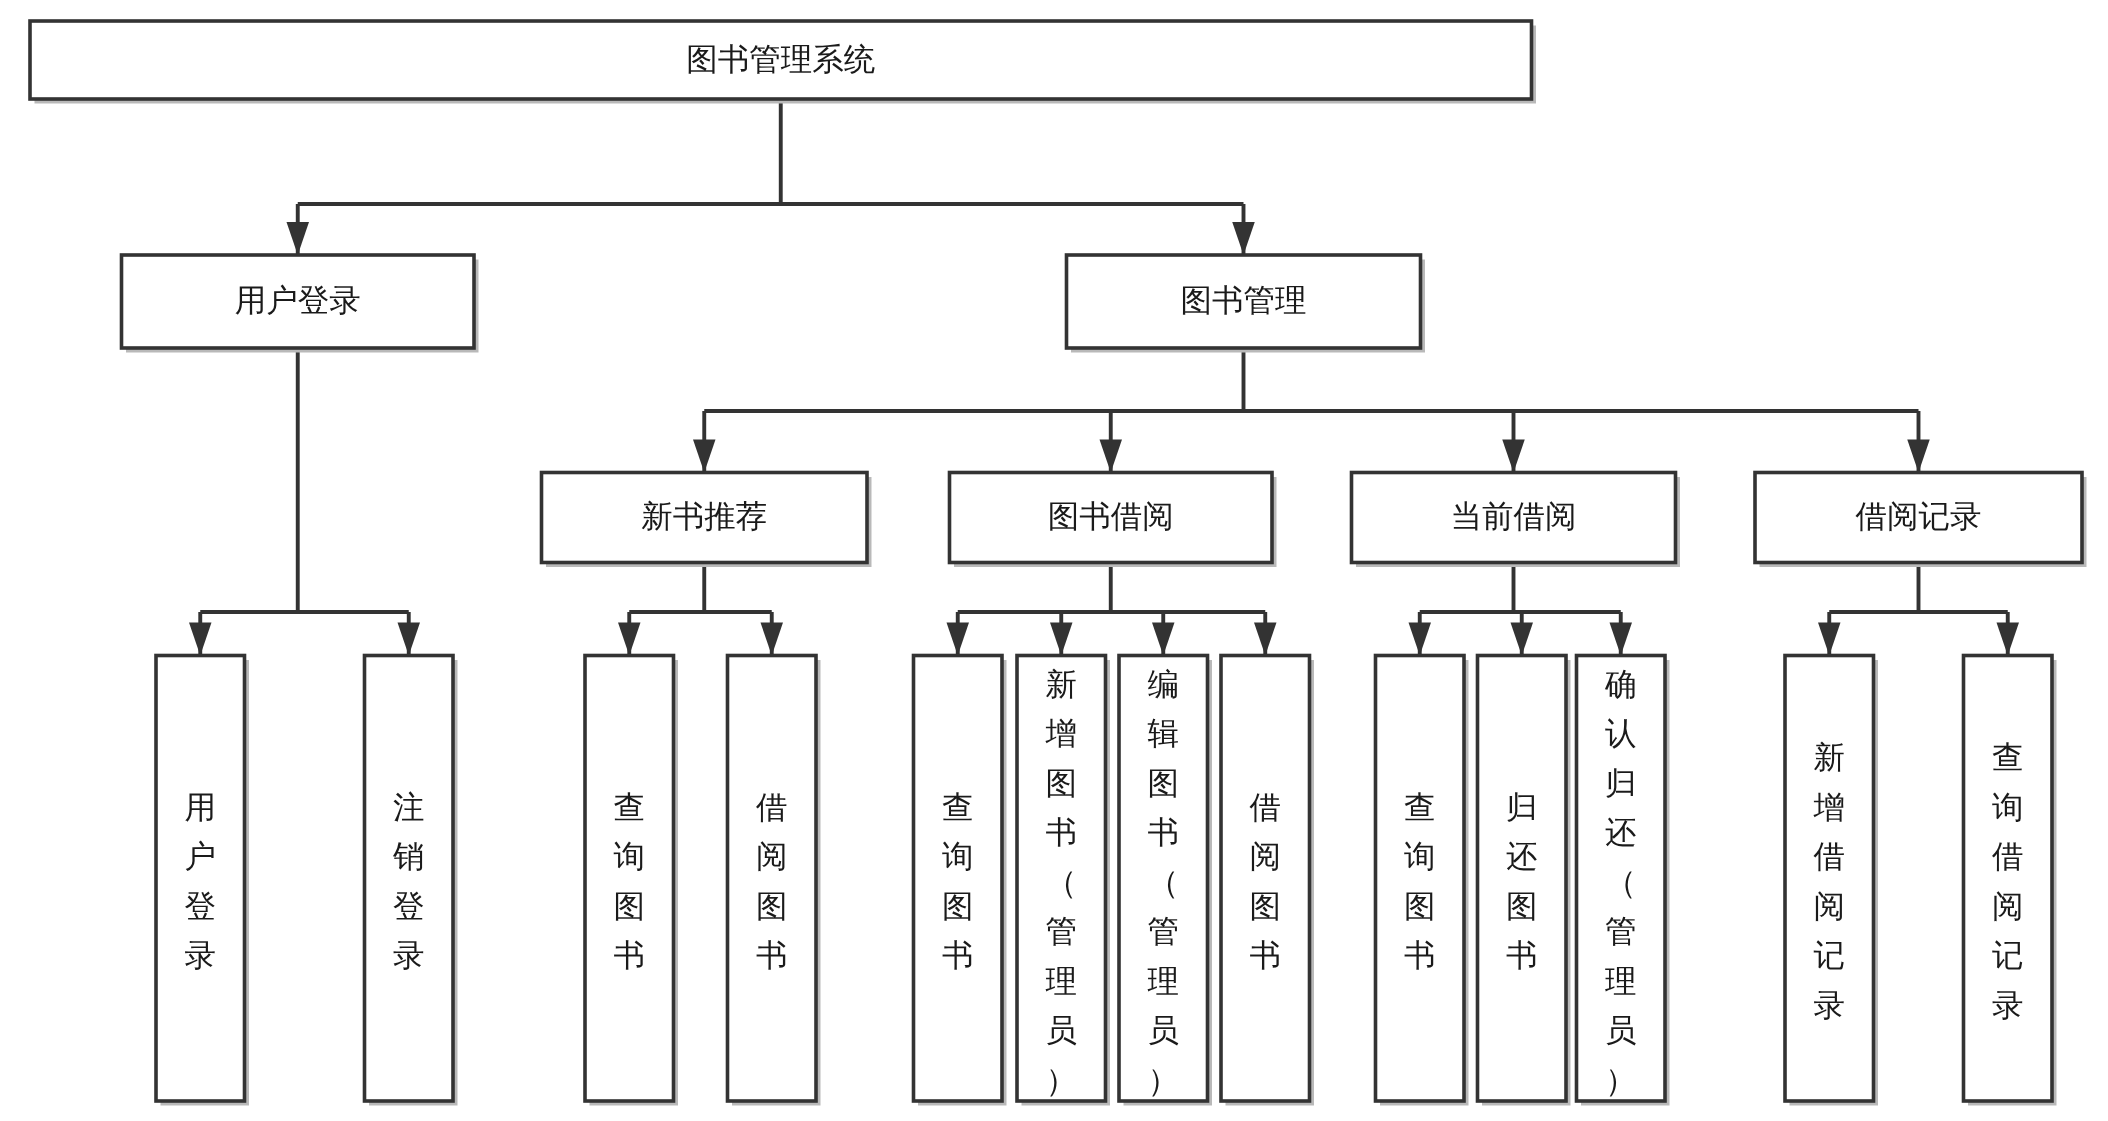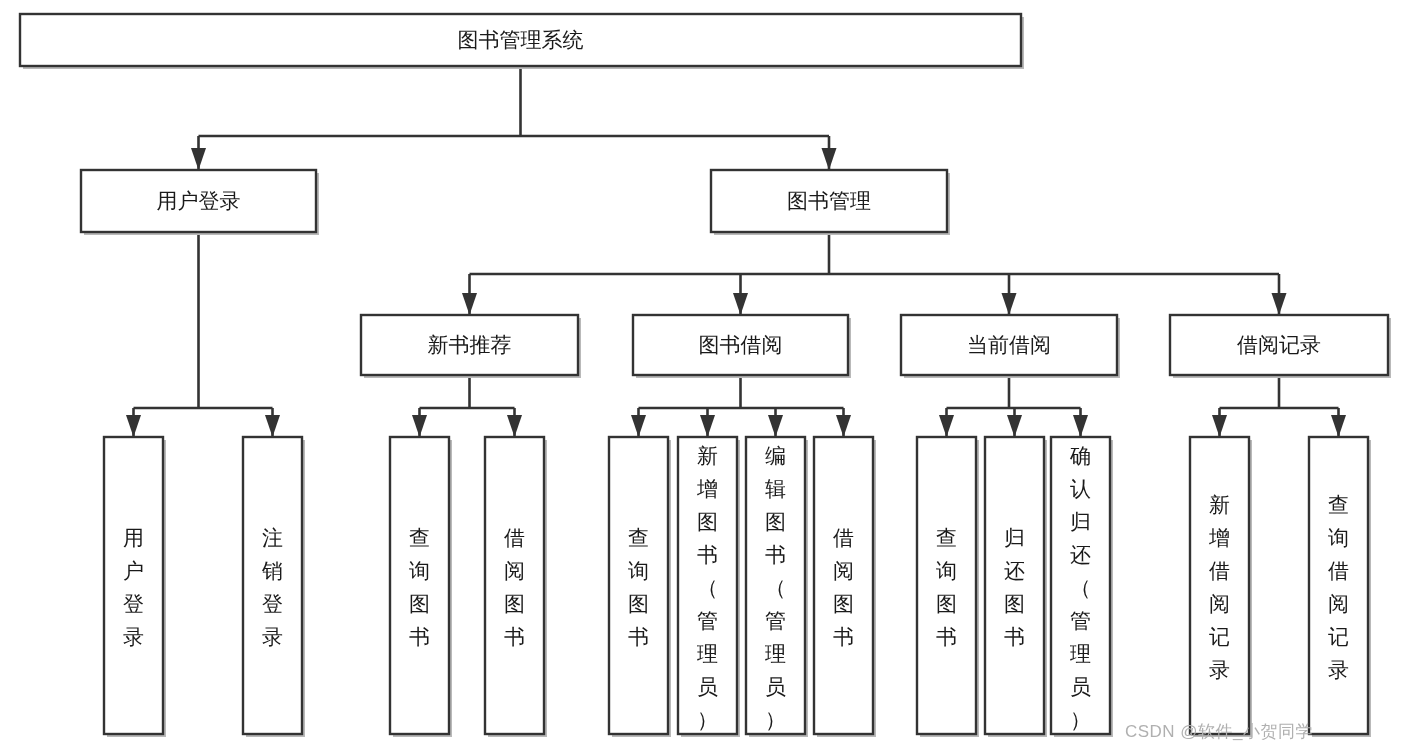--- a/index.html
+++ b/index.html
@@ -225,14 +225,13 @@
           <rect x="1190" y="437" width="59" height="297" class="node-box"></rect>
           <text x="1219.5" class="node-label-v"><tspan x="1219.5" y="512.24">新</tspan><tspan x="1219.5" y="545.24">增</tspan><tspan x="1219.5" y="578.24">借</tspan><tspan x="1219.5" y="611.24">阅</tspan><tspan x="1219.5" y="644.24">记</tspan><tspan x="1219.5" y="677.24">录</tspan></text>
         </g>
         <g>
           <rect x="1312" y="440" width="59" height="297" class="node-shadow"></rect>
           <rect x="1309" y="437" width="59" height="297" class="node-box"></rect>
           <text x="1338.5" class="node-label-v"><tspan x="1338.5" y="512.24">查</tspan><tspan x="1338.5" y="545.24">询</tspan><tspan x="1338.5" y="578.24">借</tspan><tspan x="1338.5" y="611.24">阅</tspan><tspan x="1338.5" y="644.24">记</tspan><tspan x="1338.5" y="677.24">录</tspan></text>
         </g>
       </g>
   </svg>
-  <div class="watermark">CSDN @软件_小贺同学</div>
 </div>
 
 </body></html>

